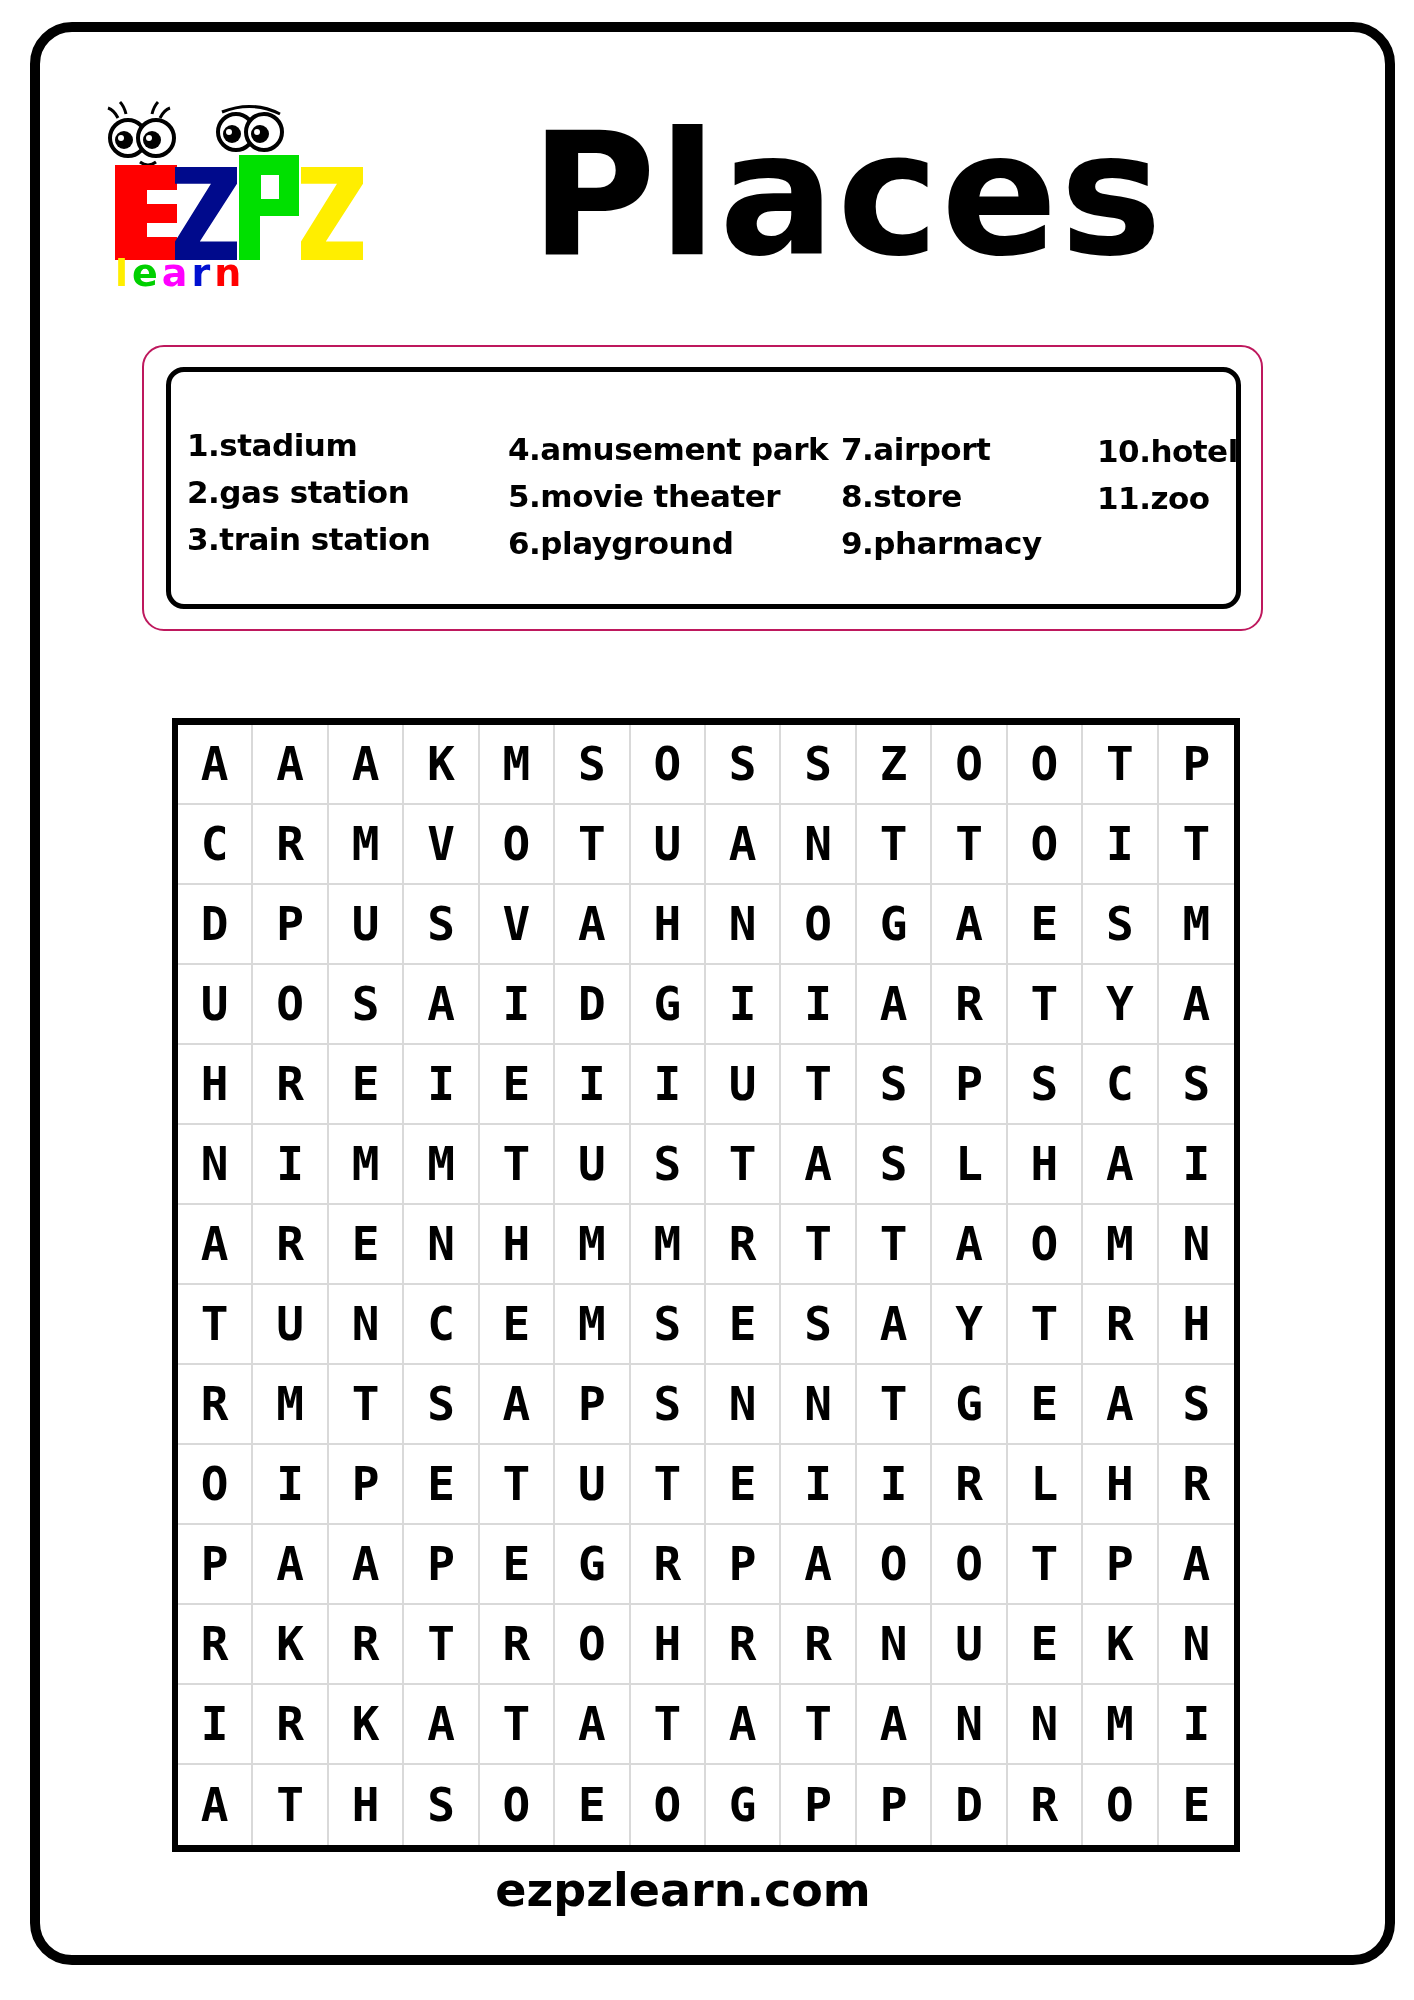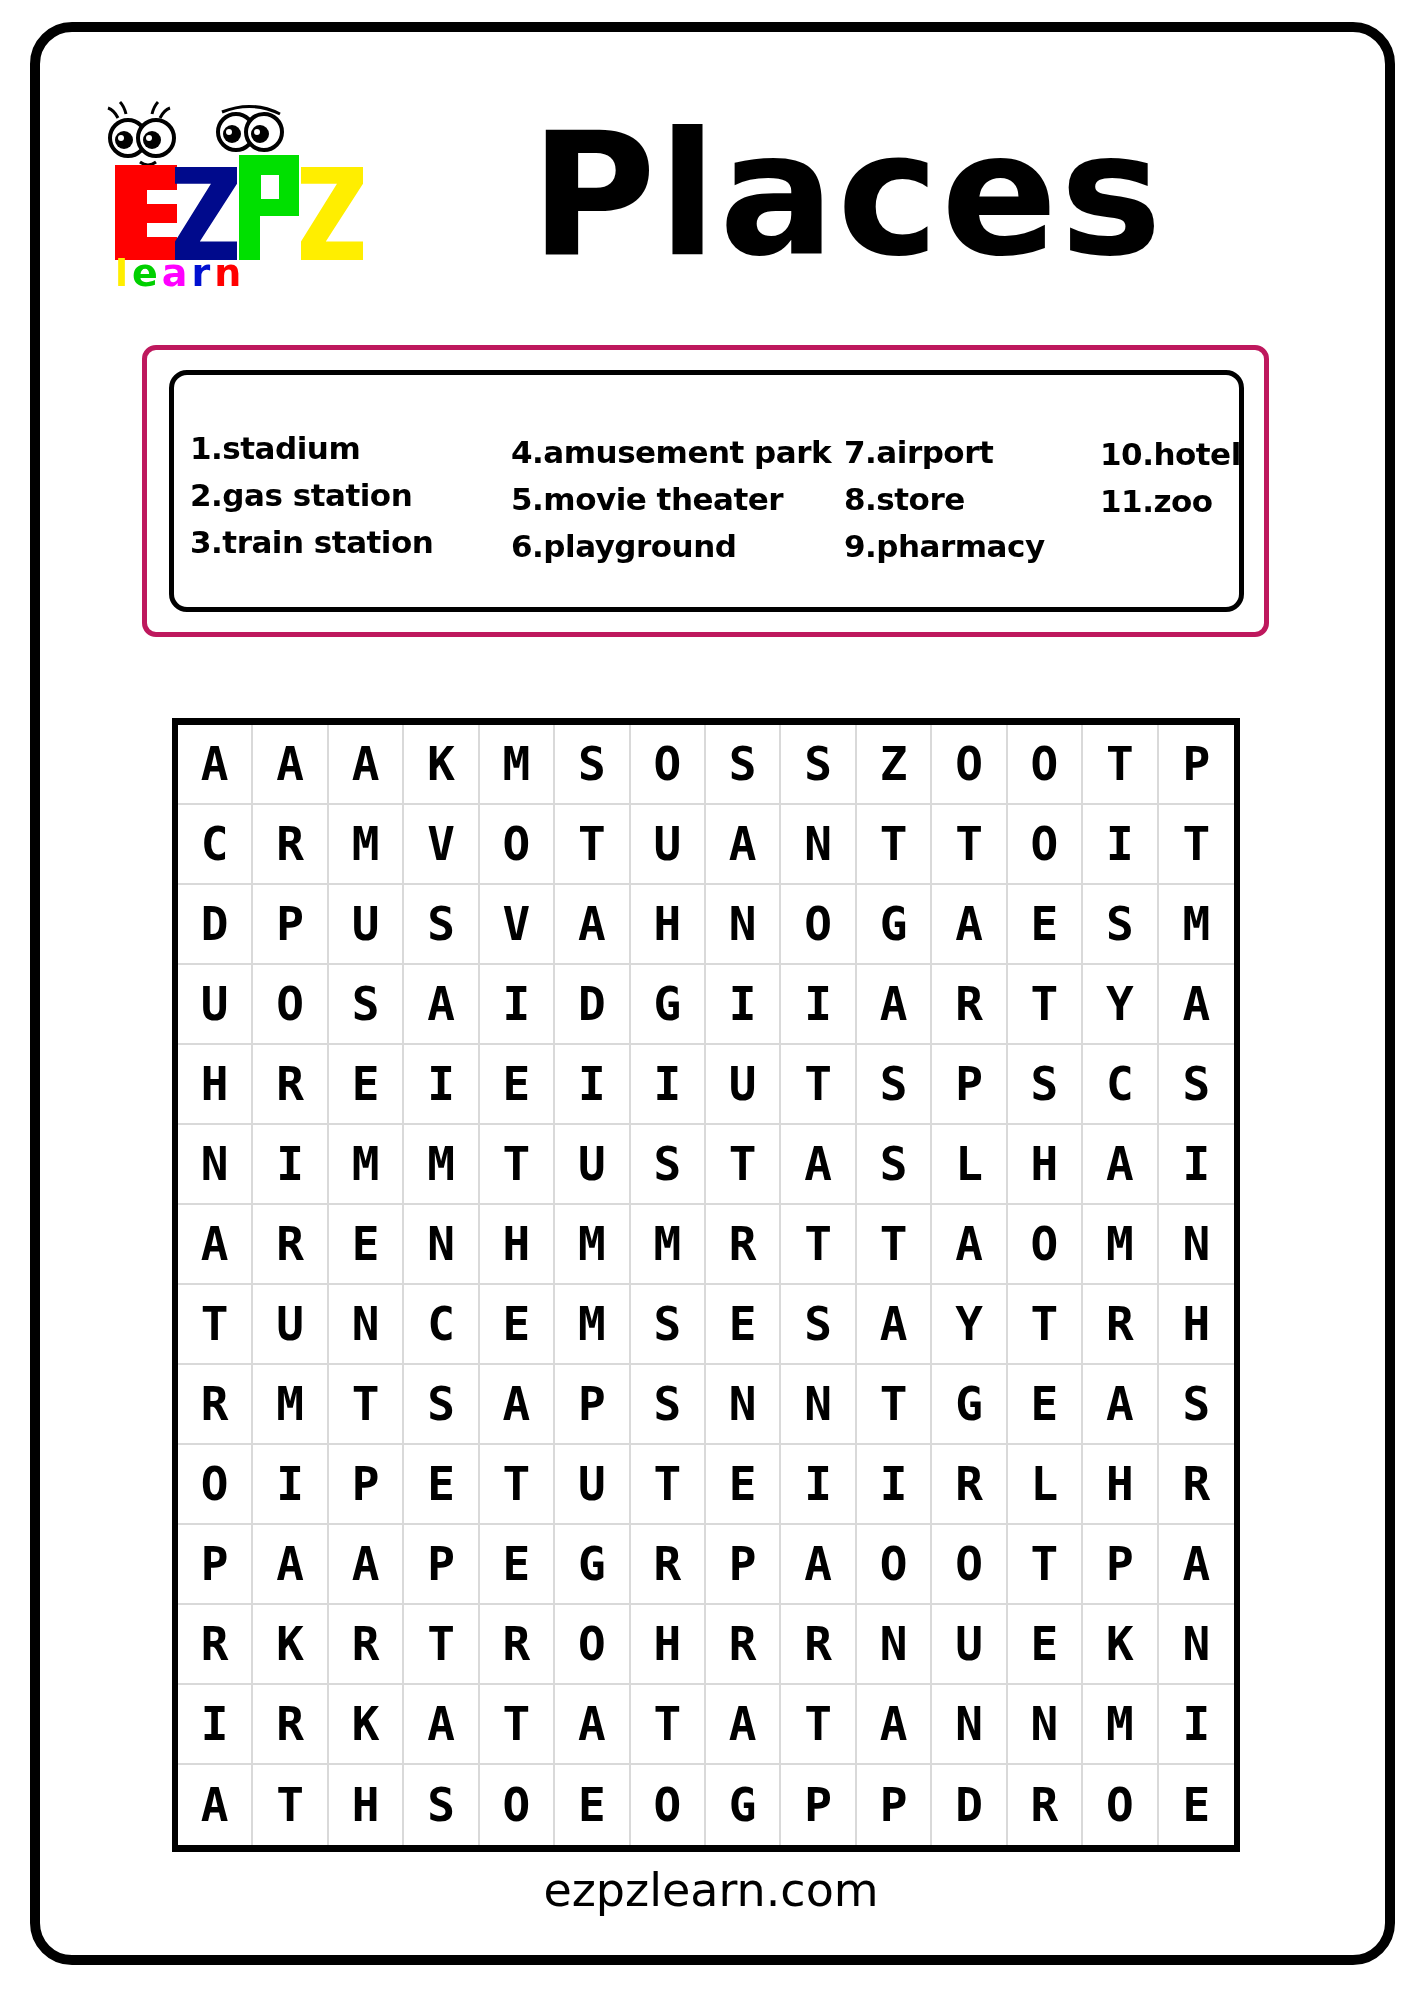--- a/index.html
+++ b/index.html
@@ -4,29 +4,29 @@
 <style>
   html, body { margin:0; padding:0; background:#ffffff; }
   body { width:1414px; height:2000px; position:relative; overflow:hidden; font-family:"DejaVu Sans", sans-serif; color:#000; }
   .page-frame { position:absolute; left:30px; top:22px; width:1345px; height:1923px; border:10px solid #000; border-radius:42px; box-sizing:content-box; }
   .logo { position:absolute; left:100px; top:100px; width:260px; height:185px; }
   .logo-letters { position:absolute; left:15px; top:55px; width:250px; height:100px; }
   .logo-letter { position:absolute; top:0; height:100px; font-family:"DejaVu Sans", sans-serif; font-weight:bold; font-size:100px; line-height:100px; color:#fff; display:flex; align-items:center; justify-content:center; }
   .logo-learn { position:absolute; left:15px; top:158px; font-family:"DejaVu Sans", sans-serif; font-weight:bold; font-size:38px; line-height:30px; letter-spacing:4px; }
   .logo-eyes { position:absolute; }
   .title { position:absolute; left:530px; top:95px; width:680px; height:200px; font-family:"DejaVu Sans", sans-serif; font-weight:bold; font-size:172px; line-height:200px; letter-spacing:2px; text-align:left; }
-  .wordbox-outer { position:absolute; left:142px; top:345px; width:1117px; height:282px; border:5px solid #be185d; border-radius:14px; }
+  .wordbox-outer { position:absolute; left:142px; top:345px; width:1117px; height:282px; border:2px solid #be185d; border-radius:22px; }
   .wordbox-inner { position:absolute; left:22px; top:20px; width:1065px; height:232px; border:5px solid #000; border-radius:18px; }
   .word-col { position:absolute; top:50px; font-family:"DejaVu Sans", sans-serif; font-weight:bold; font-size:31px; line-height:47px; white-space:nowrap; letter-spacing:-0.5px; }
   .grid-wrap { position:absolute; left:172px; top:718px; width:1068px; height:1134px; border-top:7px solid #000; border-left:6px solid #000; border-right:6px solid #000; border-bottom:7px solid #000; box-sizing:border-box; }
   .grid { position:absolute; left:0; top:0; right:0; bottom:0; display:grid; grid-template-columns:repeat(14, 1fr); grid-template-rows:repeat(14, 1fr); }
   .cell { border-right:2px solid #d9d9d9; border-bottom:2px solid #d9d9d9; display:flex; align-items:center; justify-content:center; font-family:"DejaVu Sans Mono", monospace; font-weight:bold; font-size:46px; }
   .cell.last-col { border-right:none; }
   .cell.last-row { border-bottom:none; }
-  .footer { position:absolute; left:0; width:1366px; top:1862px; text-align:center; font-family:"DejaVu Sans", sans-serif; font-weight:normal; font-size:46px; line-height:56px;padding-left:28px; }
+  .footer { position:absolute; left:0; width:1366px; top:1862px; text-align:center; font-family:"DejaVu Sans", sans-serif; font-weight:bold; font-size:46px; line-height:56px; }
 </style>
 </head>
 <body>
 
 <div class="page-frame"></div>
 
 <div class="logo">
   <svg class="logo-eyes" width="260" height="80" viewBox="0 0 260 80" style="left:0;top:0;">
 
     <path d="M18 18 q-4 -8 -10 -10 M26 14 q-2 -8 -6 -12 M52 14 q2 -8 6 -12 M60 18 q4 -8 10 -10" stroke="#000" stroke-width="3" fill="none"></path>

